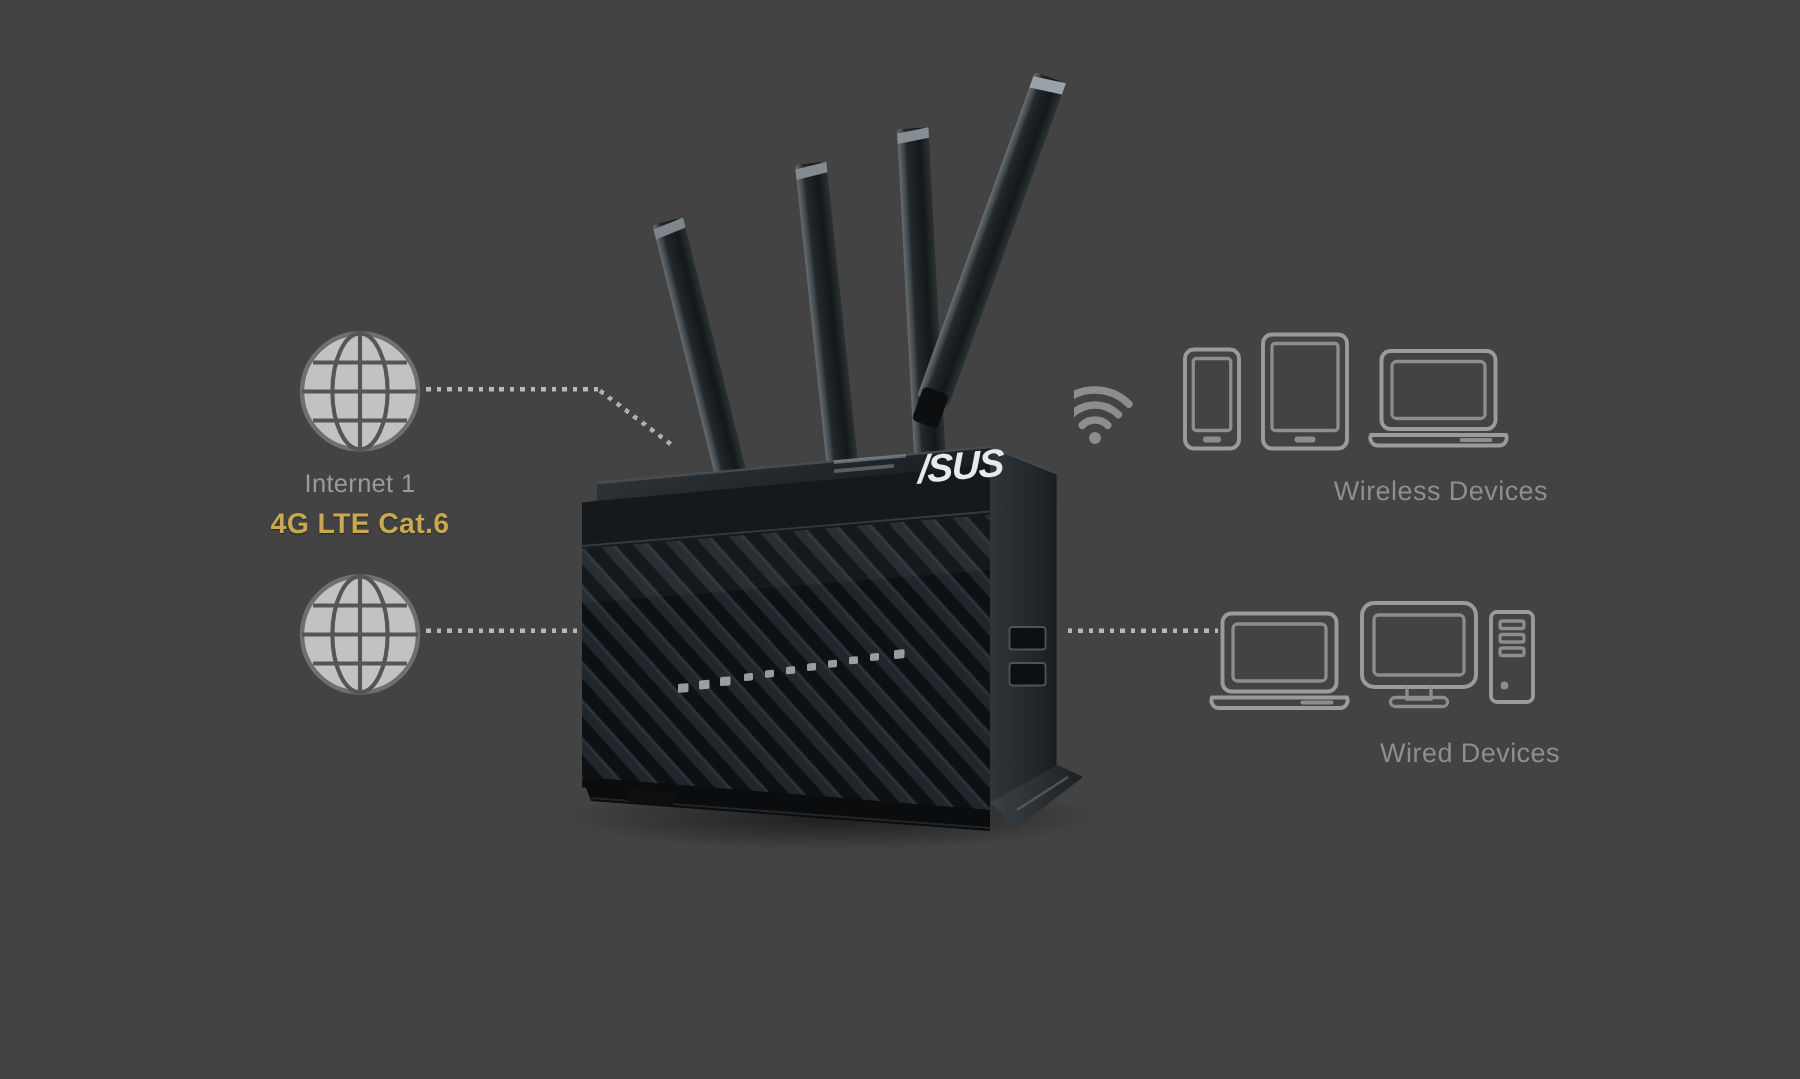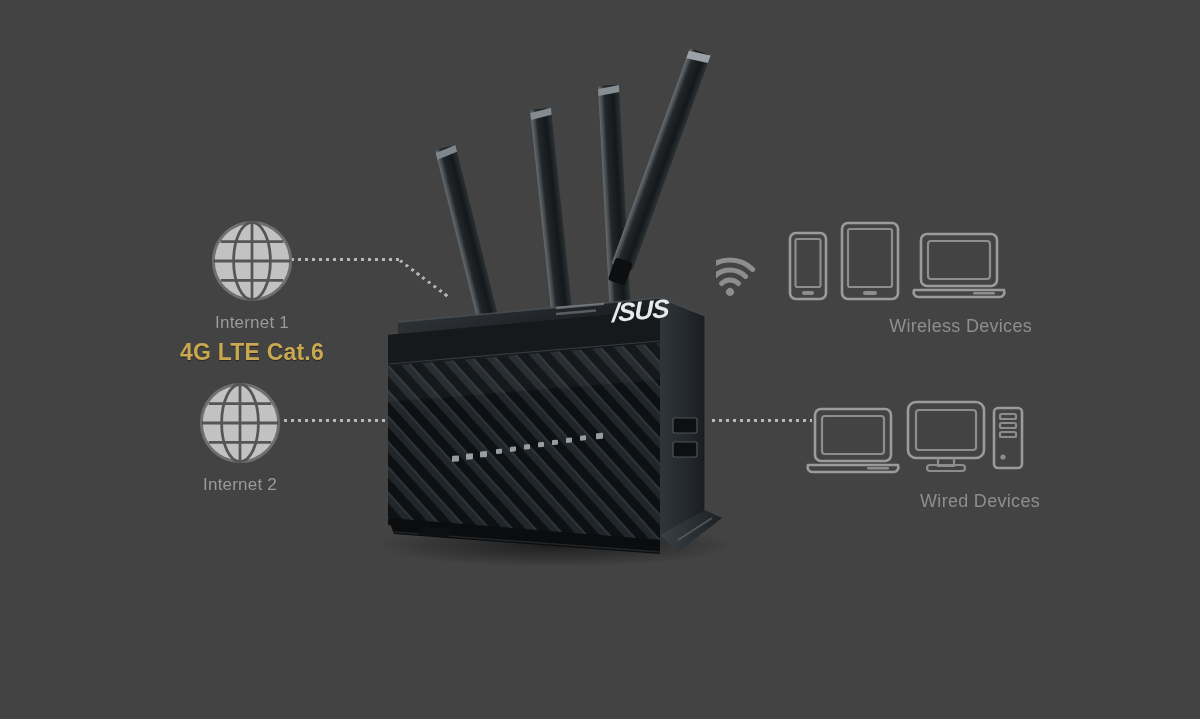--- a/index.html
+++ b/index.html
@@ -34,21 +34,21 @@
     height: 92px;
     margin: 0 auto;
   }
   .source-sub {
     font-size: 17px;
     color: #9a9a9a;
     margin-top: 6px;
     letter-spacing: .2px;
   }
   .source-title {
-    font-size: 23px;
+    font-size: 19px;
     font-weight: bold;
     color: #c9a84f;
     margin-top: 6px;
     letter-spacing: .2px;
     text-shadow: 0 1px 1px rgba(0,0,0,.45);
   }
 
   
   .device-group {
     position: absolute;
@@ -107,21 +107,21 @@
 
 <div id="stage">
 
   <div class="dots" style="left:284px; top:258px; width:118px;"></div>
   <div class="dots-diag" style="left:400px; top:259px; width:62px; transform: rotate(37deg);"></div>
 
   <div class="dots" style="left:284px; top:419px; width:120px;"></div>
 
   <div class="dots" style="left:712px; top:419px; width:100px;"></div>
 
-  <div class="source-block" style="left:72px; top:215px;">
+  <div class="source-block" style="left:60px; top:215px;">
     <div class="globe-wrap">
       <svg viewBox="0 0 100 100" width="92" height="92" aria-hidden="true">
         <circle cx="50" cy="50" r="42" fill="#c2c2c2" stroke="#6f6f6f" stroke-width="3.2"></circle>
         <g fill="none" stroke="#555555" stroke-width="3">
           <line x1="8" y1="50" x2="92" y2="50"></line>
           <line x1="50" y1="8" x2="50" y2="92"></line>
           <ellipse cx="50" cy="50" rx="20" ry="42"></ellipse>
           <path d="M16 29 H84"></path>
           <path d="M16 71 H84"></path>
         </g>
@@ -137,21 +137,20 @@
         <circle cx="50" cy="50" r="42" fill="#c2c2c2" stroke="#6f6f6f" stroke-width="3.2"></circle>
         <g fill="none" stroke="#555555" stroke-width="3">
           <line x1="8" y1="50" x2="92" y2="50"></line>
           <line x1="50" y1="8" x2="50" y2="92"></line>
           <ellipse cx="50" cy="50" rx="20" ry="42"></ellipse>
           <path d="M16 29 H84"></path>
           <path d="M16 71 H84"></path>
         </g>
       </svg>
     </div>
-    <div class="source-sub nosel">Internet 2</div>
   </div>
 
   <div id="router">
     <svg class="router-svg" viewBox="0 0 420 530" width="420" height="530" aria-hidden="true">
       <defs>
         <linearGradient id="antGrad" x1="0" y1="0" x2="1" y2="0">
           <stop offset="0%" stop-color="#3b3f42"></stop>
           <stop offset="35%" stop-color="#202426"></stop>
           <stop offset="70%" stop-color="#14181a"></stop>
           <stop offset="100%" stop-color="#2c3134"></stop>

